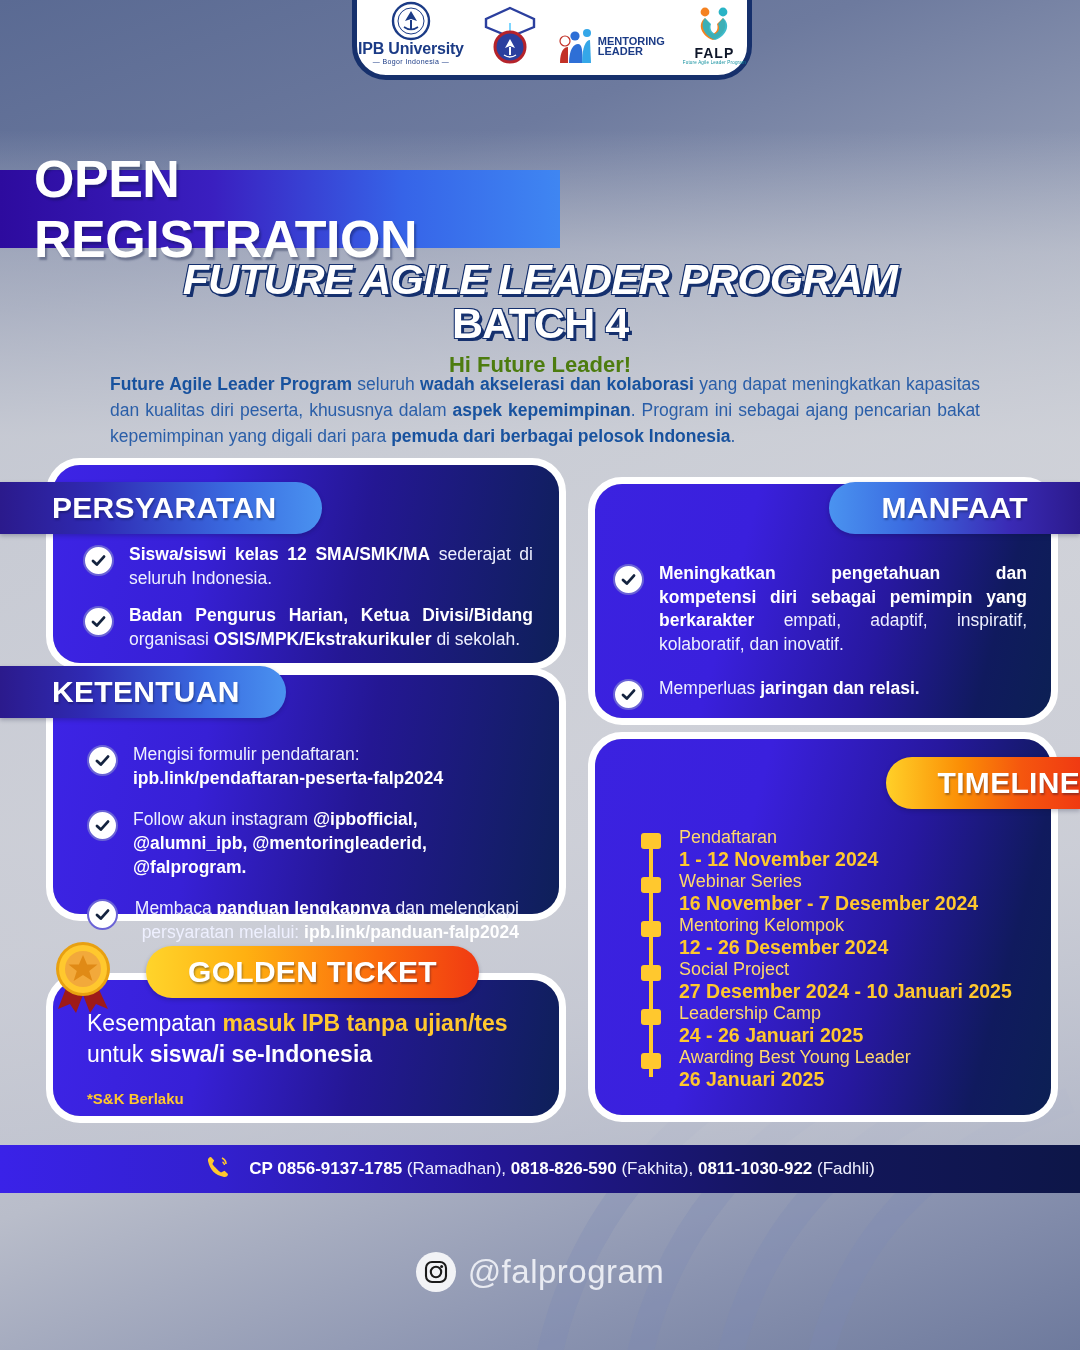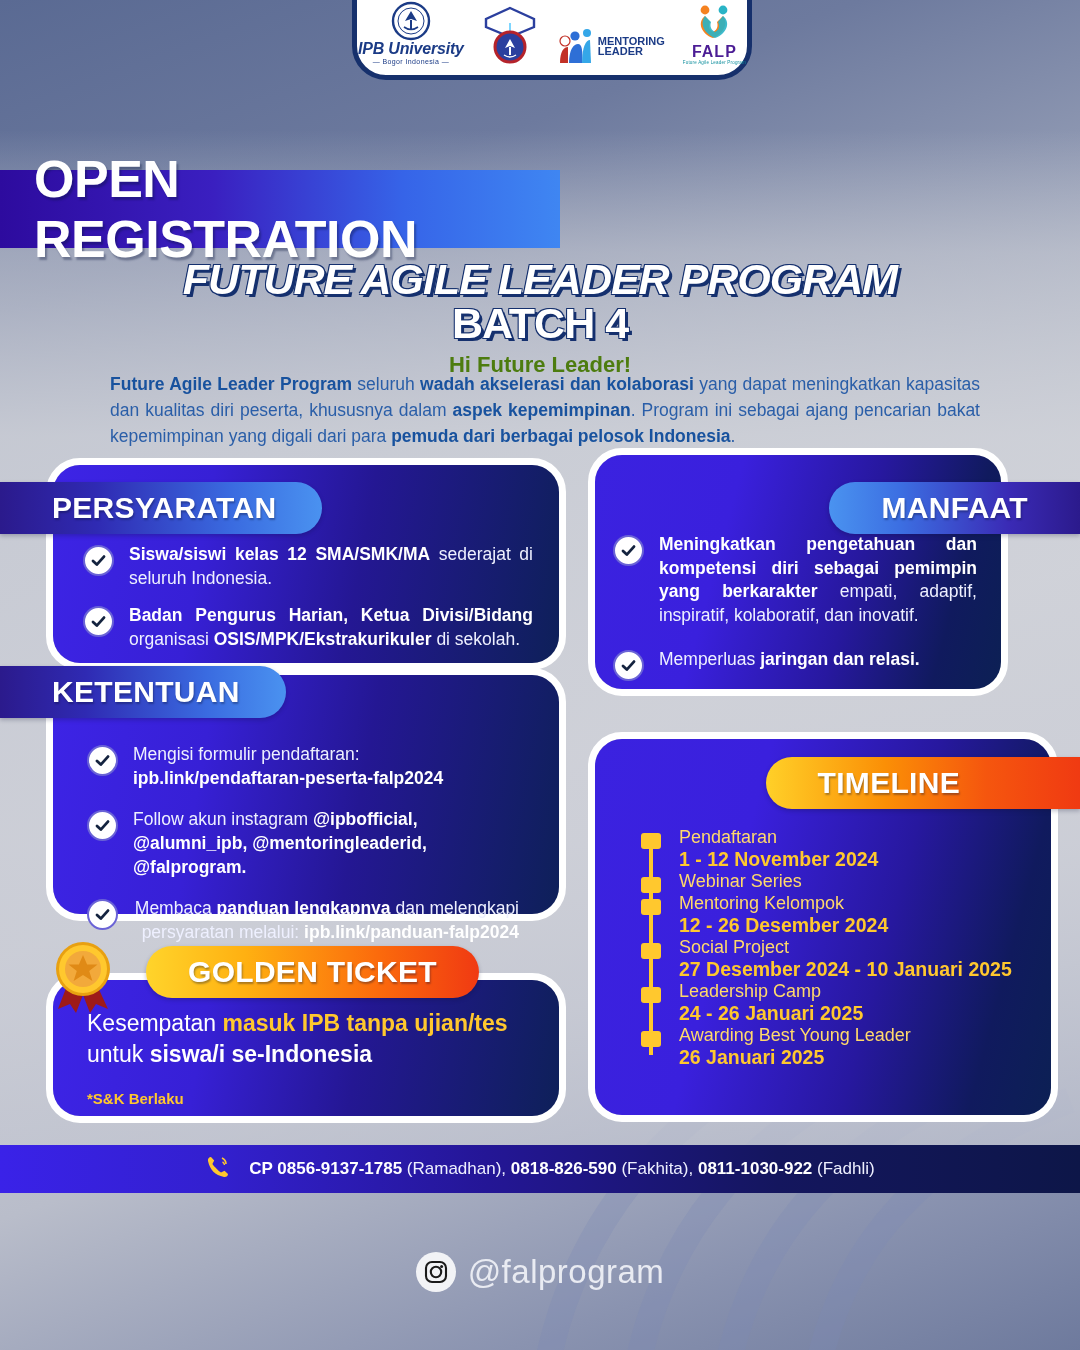--- a/index.html
+++ b/index.html
@@ -16,24 +16,24 @@
 
   
   .logo-panel{
     position:absolute; top:-46px; left:352px; width:400px; height:126px;
     background:#ffffff; border:5px solid #16306c; border-radius:0 0 34px 34px;
     display:flex; align-items:flex-end; justify-content:center; gap:18px;
     padding-bottom:10px; z-index:6;
   }
   .logo{ display:flex; flex-direction:column; align-items:center; justify-content:flex-end;}
   .logo .mark{ display:block; }
-  .ipb-txt{ font-size:16px; font-weight:bold; color:#1b3b86; line-height:1; letter-spacing:-.2px;font-style:italic;}
+  .ipb-txt{ font-size:16px; font-weight:bold; color:#1b3b86; line-height:1; letter-spacing:-.2px;}
   .ipb-sub{ font-size:7px; color:#1b3b86; letter-spacing:.4px; margin-top:1px;}
   .ml-txt{ font-size:11px; font-weight:bold; color:#1b3b86; line-height:.95; text-align:left;}
-  .falp-txt{ font-size:16px; font-weight:bold; color:#4c1d95; letter-spacing:1px; line-height:1;}
+  .falp-txt{ font-size:14px; font-weight:bold; color:#0f172a; letter-spacing:1px; line-height:1;}
   .falp-sub{ font-size:4.5px; color:#0f8f9e; letter-spacing:.2px;}
 
   
   .openreg{
     position:absolute; top:170px; left:0; width:560px; height:78px; z-index:4;
     background:linear-gradient(90deg,#2d0b9e 0%, #3a1fc0 38%, #3664e8 72%, #3f86f2 100%);
     display:flex; align-items:center;
   }
   .openreg span{
     color:#fff; font-size:52px; font-weight:bold; letter-spacing:-0.5px;
@@ -76,21 +76,21 @@
   .ribbon{
     position:absolute; height:52px; display:flex; align-items:center; z-index:5;
     box-shadow:0 2px 4px rgba(10,15,50,.25);
   }
   .ribbon span{ color:#fff; font-size:30px; font-weight:bold; letter-spacing:.3px;
                 text-shadow:1px 2px 2px rgba(10,15,50,.35); }
   .rb-left{ left:0; border-radius:0 26px 26px 0; padding-right:46px; padding-left:52px;
             background:linear-gradient(90deg,#2b1a8c 0%, #2f2ab3 30%, #3a6be0 72%, #4a92f0 100%); }
   .rb-right{ right:0; border-radius:26px 0 0 26px; padding-left:52px; padding-right:52px;
              background:linear-gradient(270deg,#2b1a8c 0%, #3a2ab5 28%, #3c6fe2 72%, #4a93f0 100%); }
-  .rb-right-orange{ right:0; border-radius:26px 0 0 26px; padding-left:52px; padding-right:120px;
+  .rb-right-orange{ right:0; border-radius:26px 0 0 26px; padding-left:52px; 
              background:linear-gradient(270deg,#f03a12 0%, #f5560e 30%, #fb8f06 62%, #ffd028 100%); }
 
   
   .blist{ position:absolute; left:30px; right:26px; }
   .bitem{ display:flex; gap:15px; margin-bottom:14px; align-items:flex-start; }
   .chk{ flex:0 0 auto; width:31px; height:31px; border-radius:50%; background:#fff;
         border:2.5px solid #6a63d6; display:flex; align-items:center; justify-content:center; margin-top:2px;}
   .chk svg{ display:block; }
   .btxt{ color:#eef0ff; font-size:17.5px; line-height:1.35; text-align:justify; }
   .btxt b{ color:#ffffff; font-weight:bold;}
@@ -286,21 +286,21 @@
       <g id="sun" fill="#e8a011">
         <circle r="27"></circle>
       </g>
       <circle r="24" fill="#ffc82e"></circle>
       <circle r="18" fill="#f2a93b"></circle>
       <path d="M0 -14 L4.1 -4.4 L14.5 -4.4 L6.2 2.1 L9.4 12 L0 6 L-9.4 12 L-6.2 2.1 L-14.5 -4.4 L-4.1 -4.4 Z" fill="#e08a16"></path>
     </g>
   </svg>
 </span>
 
-<div class="card" style="left:588px; top:448px; width:420px; height:248px;">
+<div class="card" style="left:588px; top:477px; width:470px; height:248px;">
   <div class="card-inner g-blue"></div>
   <div class="blist" style="top:78px; left:18px; right:24px;">
     <div class="bitem" style="margin-bottom:20px;">
       <span class="chk">
         <svg width="17" height="17" viewBox="0 0 17 17">
             <path d="M3 9 L6.8 12.6 L14 4.6" stroke="#14233f" stroke-width="2.8" fill="none" stroke-linecap="round" stroke-linejoin="round"></path>
           </svg>
       </span>
       <span class="btxt"><b>Meningkatkan pengetahuan dan kompetensi diri sebagai pemimpin yang berkarakter</b><span> empati, adaptif, inspiratif, kolaboratif, dan inovatif.</span></span>
     </div>
@@ -327,20 +327,21 @@
       <span class="tl-dot"></span>
       <span>
         <span class="tl-name" style="display:block">Pendaftaran</span>
         <span class="tl-date" style="display:block">1 - 12 November 2024</span>
       </span>
     </div>
     <div class="tl-row">
       <span class="tl-dot"></span>
       <span>
         <span class="tl-name" style="display:block">Webinar Series</span>
+        <span class="tl-date" style="display:block">16 November - 7 Desember 2024</span>
       </span>
     </div>
     <div class="tl-row">
       <span class="tl-dot"></span>
       <span>
         <span class="tl-name" style="display:block">Mentoring Kelompok</span>
         <span class="tl-date" style="display:block">12 - 26 Desember 2024</span>
       </span>
     </div>
     <div class="tl-row">

